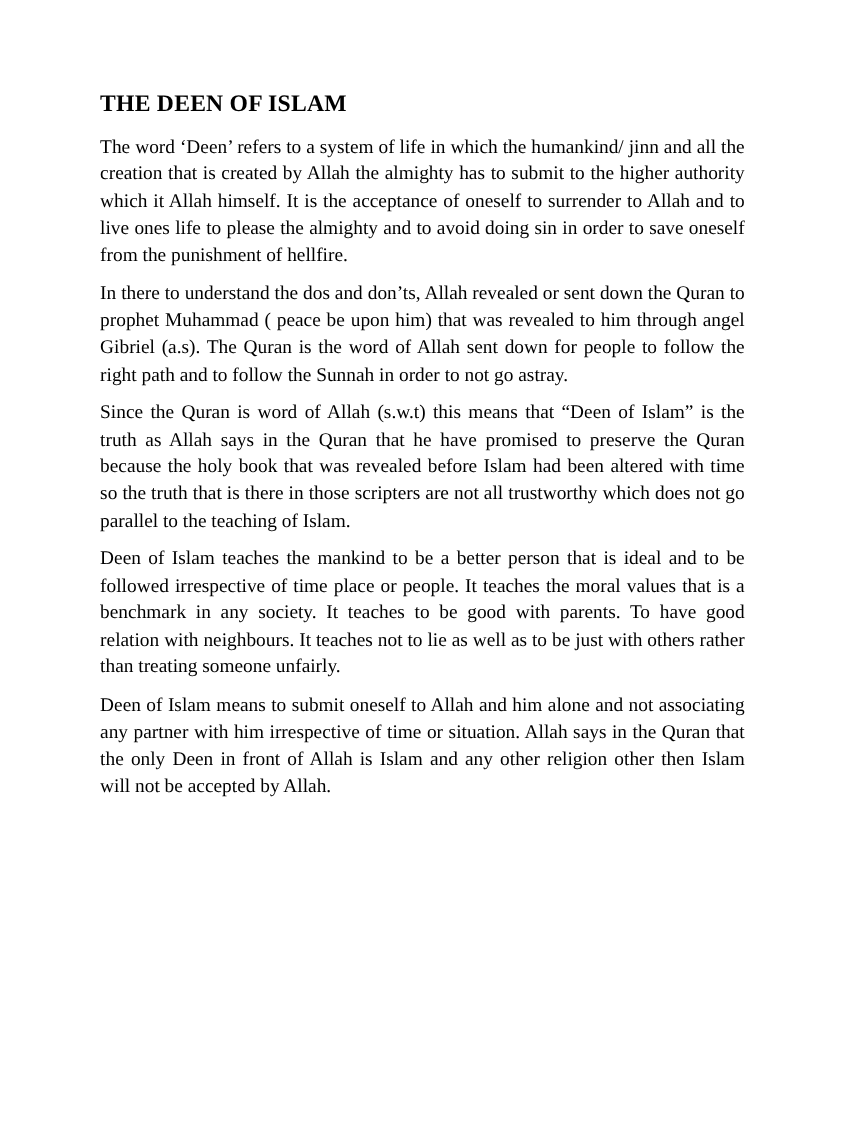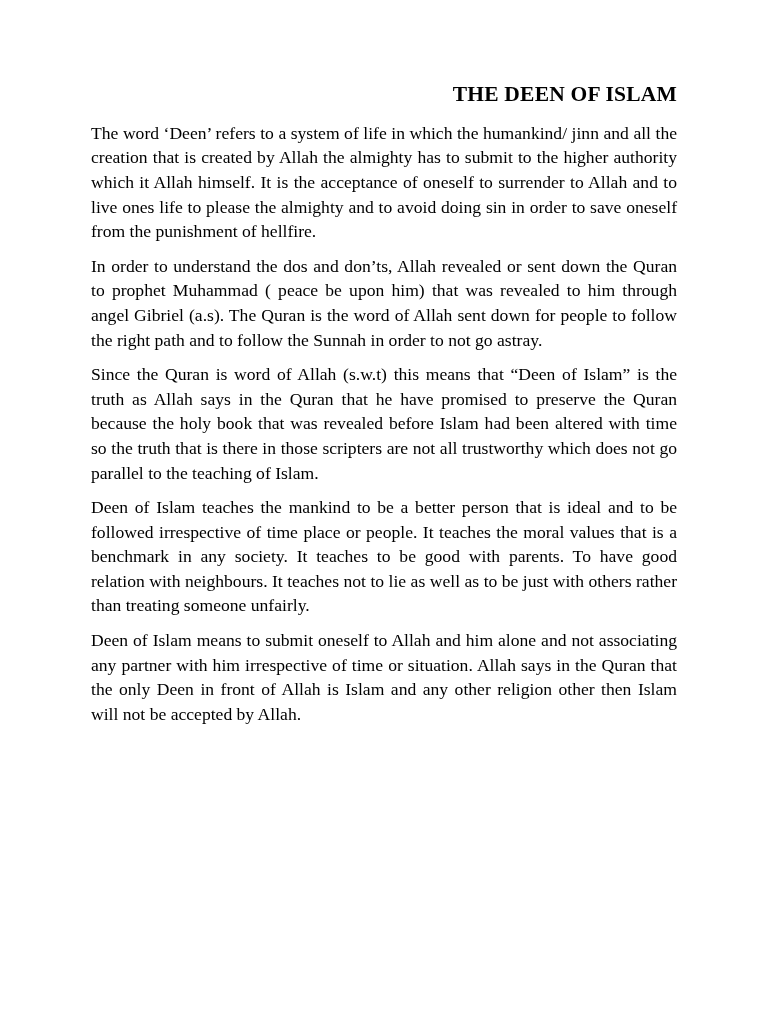--- a/index.html
+++ b/index.html
@@ -27,21 +27,21 @@
   .content {
     position: absolute;
     left: 91px;
     top: 82px;
     width: 586px;
   }
 
   .doc-title {
     font-size: 21.5px;
     font-weight: bold;
-    text-align: right;
+    text-align: left;
     letter-spacing: 0.2px;
     line-height: 1.2;
     margin: 0 0 13px 0;
     padding: 0;
   }
 
   .para {
     font-size: 17.6px;
     line-height: 24.6px;
     text-align: justify;
@@ -62,21 +62,21 @@
 </head>
 <body>
 
 <div class="page">
   <div class="content">
 
     <h1 class="doc-title">THE DEEN OF ISLAM</h1>
 
     <p class="para">The word ‘Deen’ refers to a system of life in which the humankind/ jinn and all the creation that is created by Allah the almighty has to submit to the higher authority which it Allah himself. It is the acceptance of oneself to surrender to Allah and to live ones life to please the almighty and to avoid doing sin in order to save oneself from the punishment of hellfire.</p>
 
-    <p class="para"><span>In order to understand the dos and </span><b>don’ts</b><span>, Allah revealed or sent down the Quran to prophet Muhammad ( peace be upon him) that was revealed to him through angel Gibriel (a.s). The Quran is the word of Allah sent down for people to follow the right path and to follow the Sunnah in order to not go astray.</span></p>
+    <p class="para"><span>In there to understand the dos and </span><b>don’ts</b><span>, Allah revealed or sent down the Quran to prophet Muhammad ( peace be upon him) that was revealed to him through angel Gibriel (a.s). The Quran is the word of Allah sent down for people to follow the right path and to follow the Sunnah in order to not go astray.</span></p>
 
     <p class="para">Since the Quran is word of Allah (s.w.t) this means that “Deen of Islam” is the truth as Allah says in the Quran that he have promised to preserve the Quran because the holy book that was revealed before Islam had been altered with time so the truth that is there in those scripters are not all trustworthy which does not go parallel to the teaching of Islam.</p>
 
     <p class="para">Deen of Islam teaches the mankind to be a better person that is ideal and to be followed irrespective of time place or people. It teaches the moral values that is a benchmark in any society. It teaches to be good with parents. To have good relation with neighbours. It teaches not to lie as well as to be just with others rather than treating someone unfairly.</p>
 
     <p class="para">Deen of Islam means to submit oneself to Allah and him alone and not associating any partner with him irrespective of time or situation. Allah says in the Quran that the only Deen in front of Allah is Islam and any other religion other then Islam will not be accepted by Allah.</p>
 
   </div>
 </div>
 

